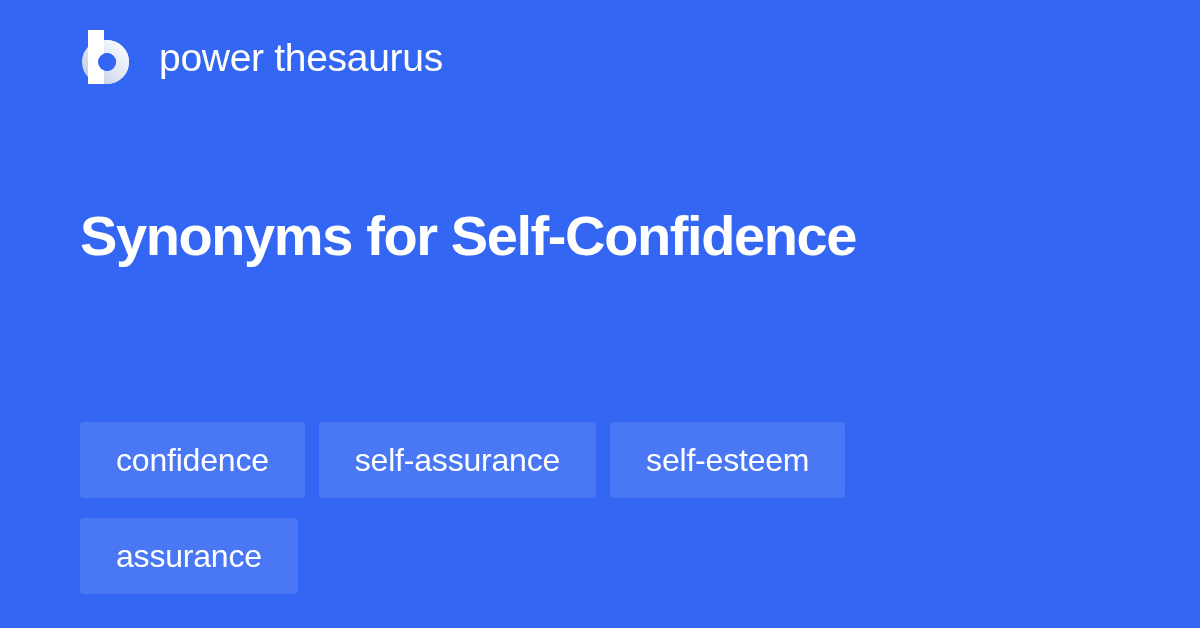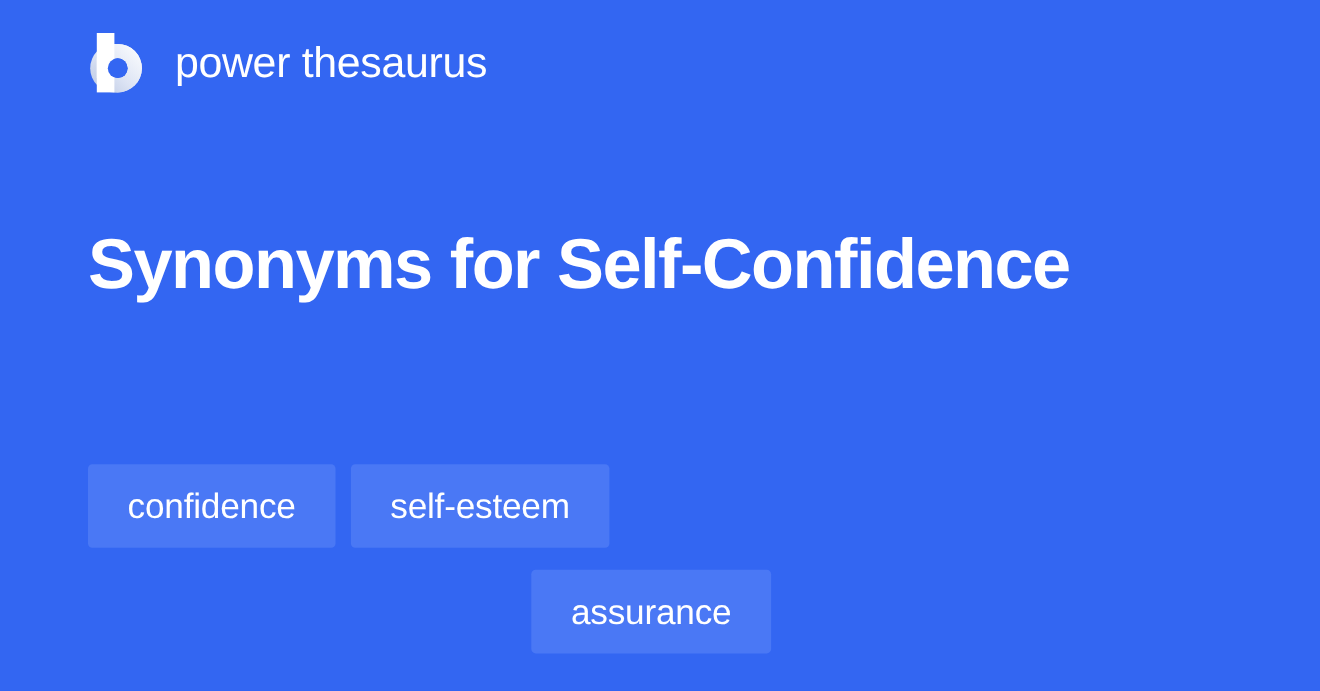--- a/index.html
+++ b/index.html
@@ -42,39 +42,39 @@
     font-family: "Liberation Sans", sans-serif;
   }
 
   
   #headline {
     position: absolute;
     left: 80px;
     top: 141px;
     width: 900px;
     color: #ffffff;
-    font-size: 64px;
+    font-size: 56px;
     font-weight: 700;
     line-height: 113px;
     letter-spacing: -1.4px;
     font-family: "Liberation Sans", sans-serif;
     white-space: pre-line;
   }
 
   
   #pill-area {
     position: absolute;
     left: 80px;
     top: 422px;
     width: 1040px;
   }
   .pill-row {
     display: flex;
     flex-direction: row;
-    align-items: center;
+    align-items: flex-start;
     margin-bottom: 20px;
   }
   .pill-row:last-child { margin-bottom: 0; flex-direction: column; }
   .pill {
     background: #4a78f5;
     border-radius: 4px;
     height: 76px;
     box-sizing: border-box;
     display: flex;
     align-items: center;
@@ -116,20 +116,21 @@
       <circle cx="27" cy="33" r="9" fill="#3366f2"></circle>
     </svg>
     <div id="wordmark">power thesaurus</div>
   </div>
 
   <h1 id="headline">Synonyms for Self-Confidence</h1>
 
   <div id="pill-area">
     <div class="pill-row">
       <div class="pill">confidence</div>
+      <div class="pill">self-assurance</div>
       <div class="pill">self-esteem</div>
     </div>
     <div class="pill-row">
       <div class="pill">assurance</div>
     </div>
   </div>
 
 </div>
 
 </body></html>

